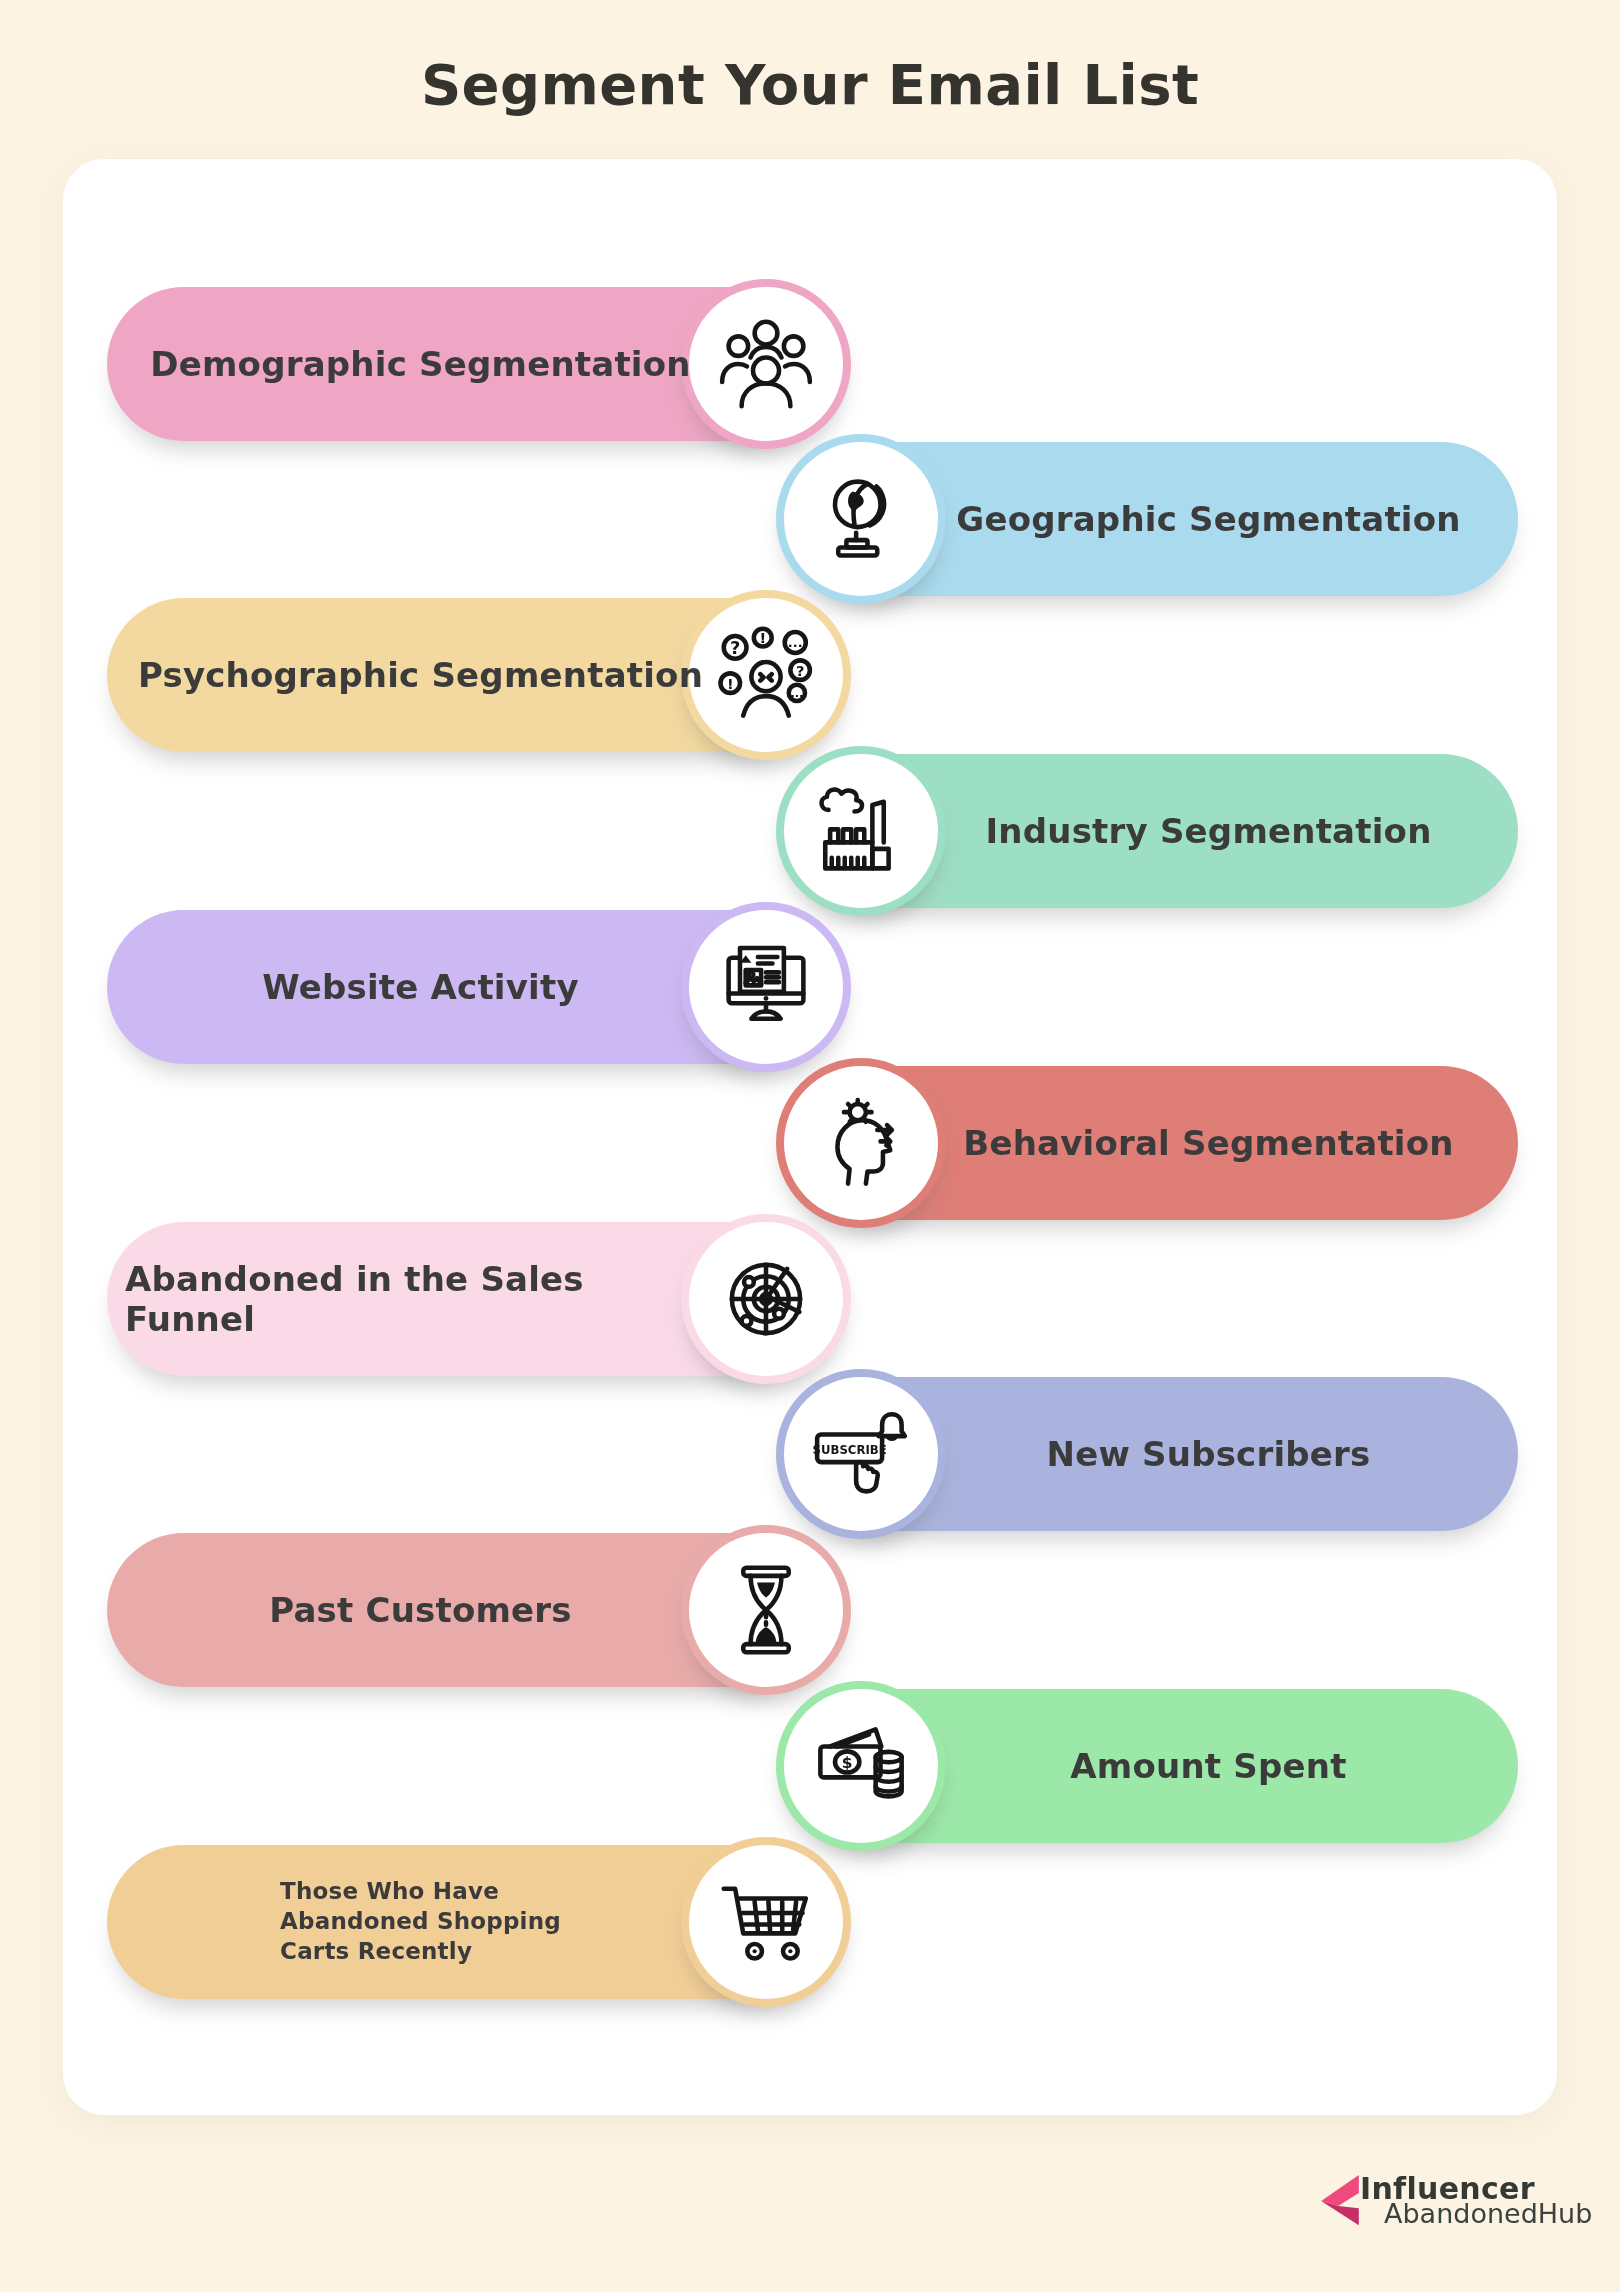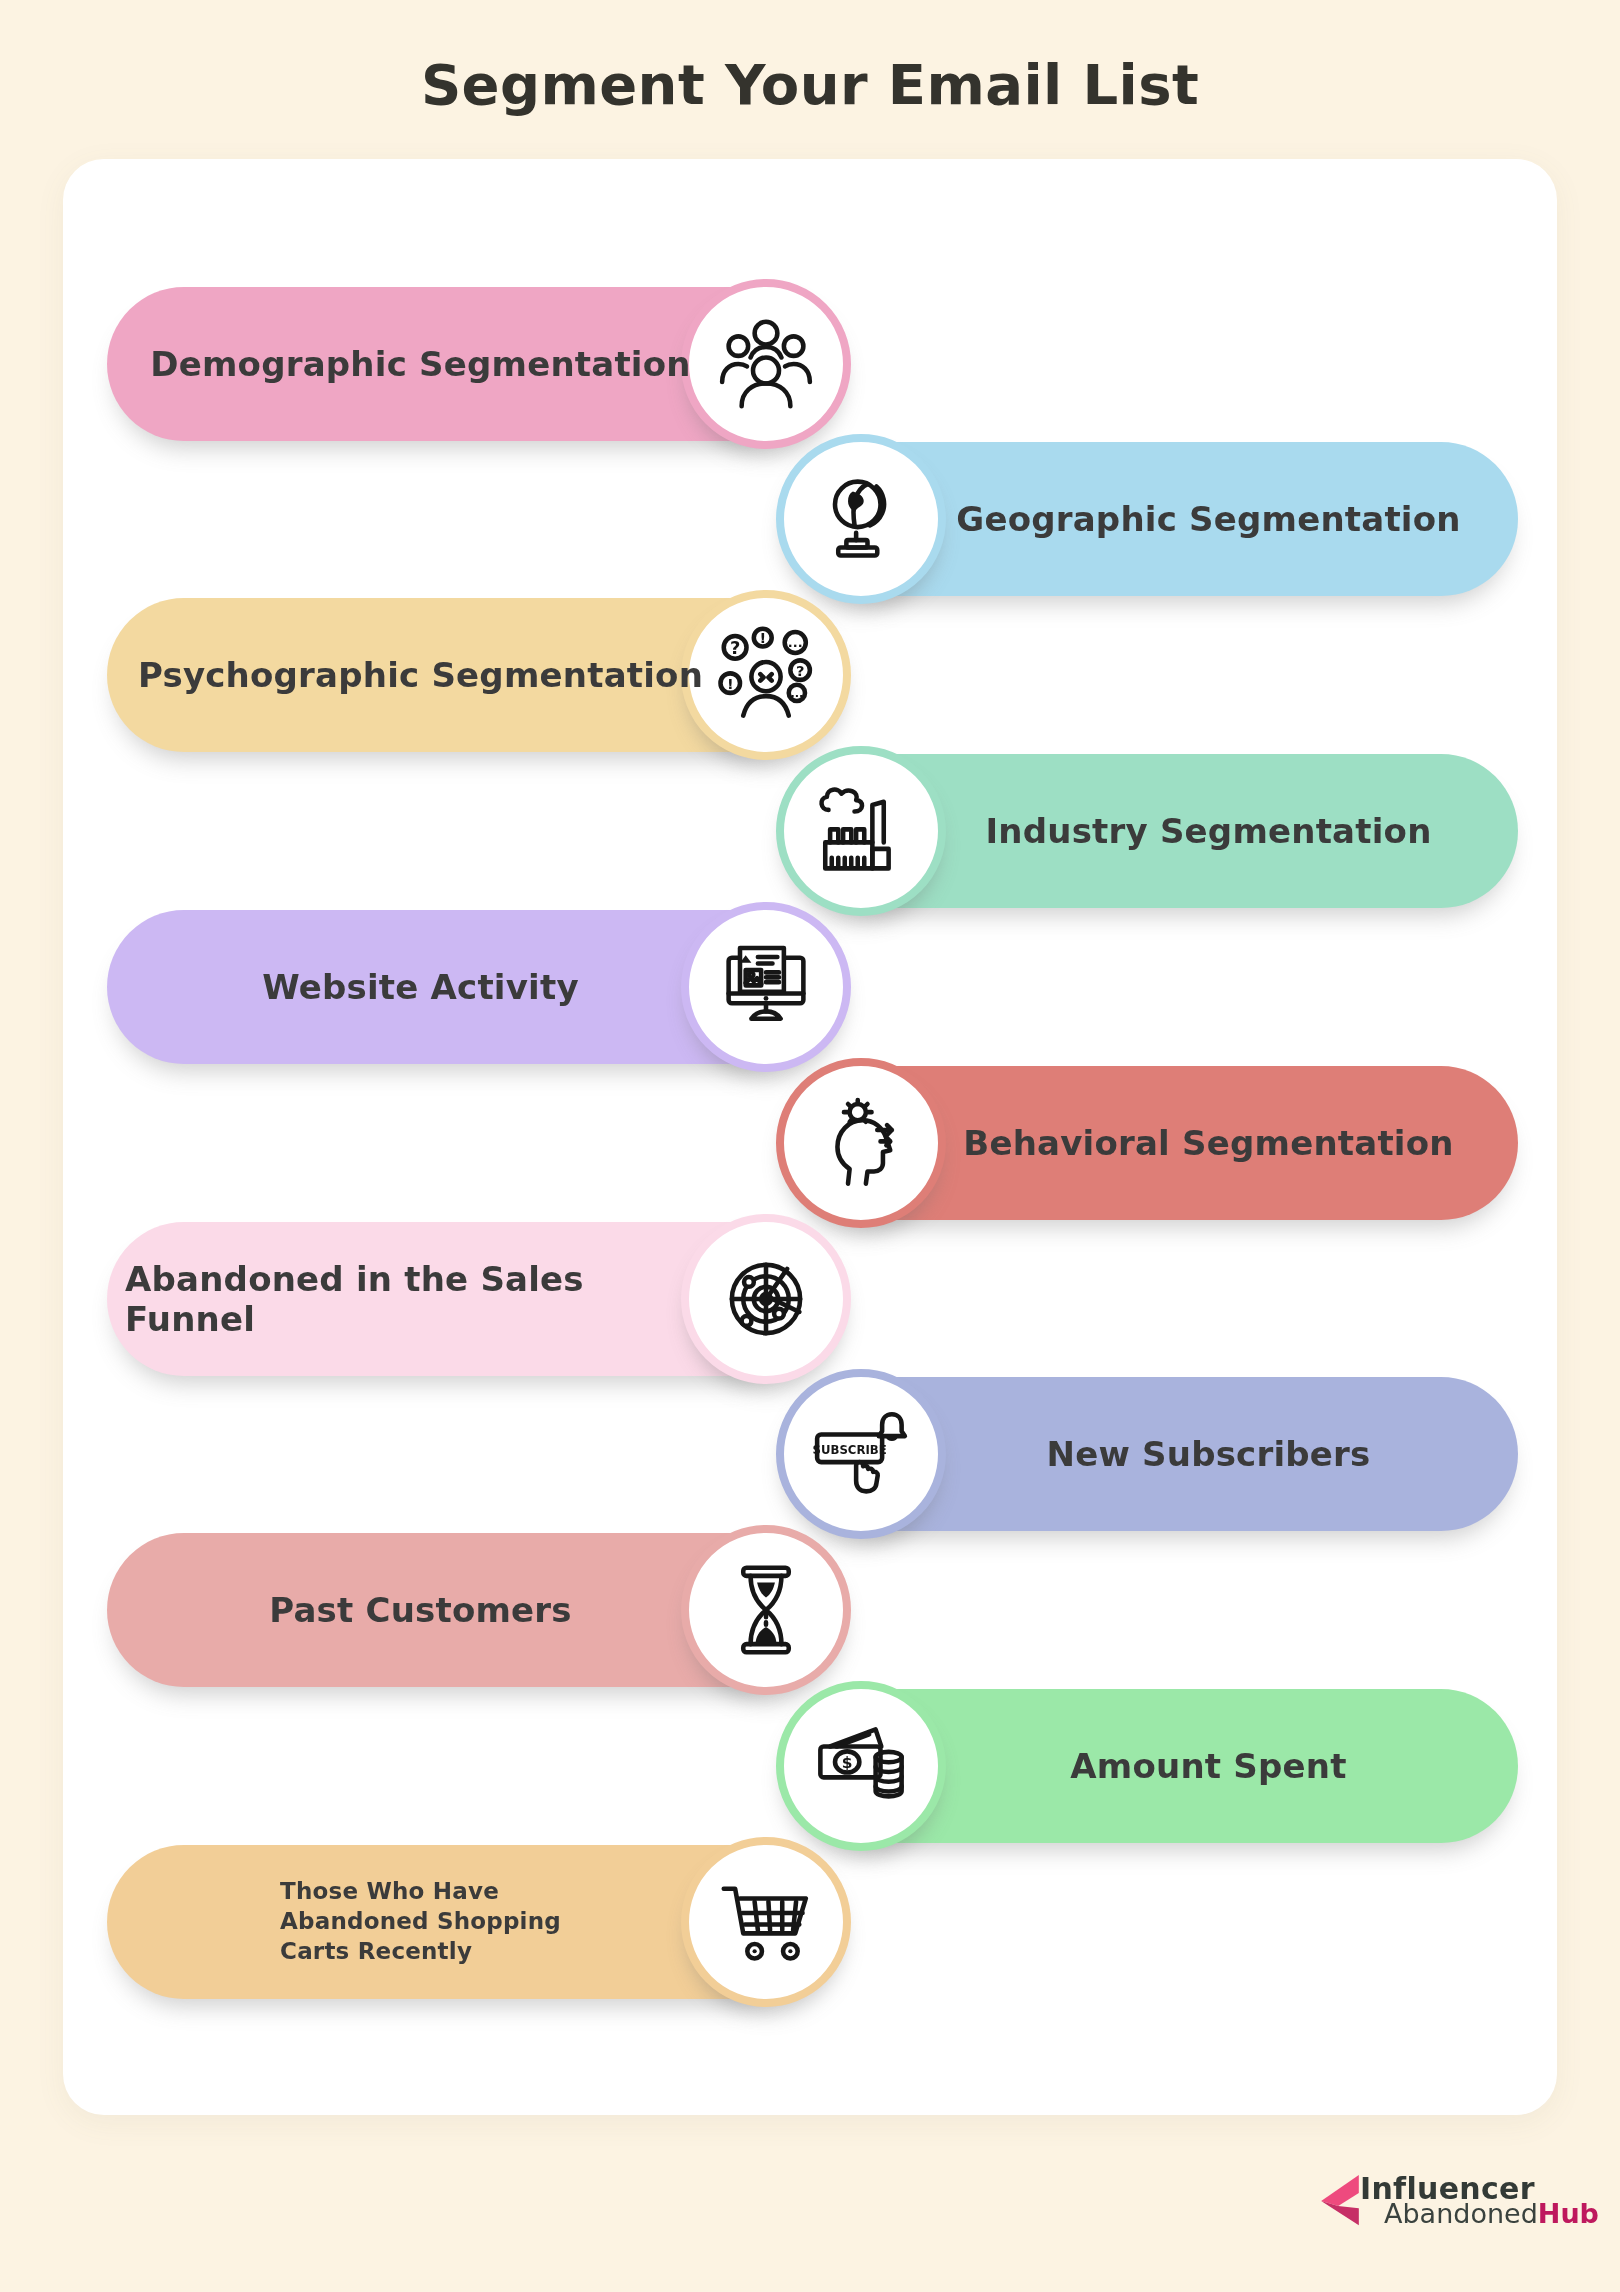--- a/index.html
+++ b/index.html
@@ -33,21 +33,21 @@
     display:flex; align-items:center; justify-content:center; z-index:2;
   }
   .icon-circle svg { width:104px; height:104px; }
   .ic { fill:none; stroke:#161616; stroke-width:2.8; stroke-linecap:round; stroke-linejoin:round; }
   .ic .fill { fill:#161616; stroke:none; }
   .ic text { fill:#161616; stroke:none; font-weight:bold; font-family:"DejaVu Sans",sans-serif; }
   .logo { position:absolute; left:1321px; top:2171px; width:278px; height:72px; }
   .logo-arrow { position:absolute; left:0; top:3.6px; }
   .logo-line1 { position:absolute; left:39px; top:0; font-size:30px; font-weight:700; color:#333a36; letter-spacing:0.3px; }
   .logo-line2 { position:absolute; left:63px; top:27px; font-size:27px; color:#3a423e; }
-  .logo-line2 .hub { font-weight:700; color:#be185d; }
+  .logo-line2 .hub { font-weight:400; color:#404040; }
 </style>
 </head>
 <body>
 
 <div class="page" style="background: rgb(252, 243, 226);">
   <h1 class="page-title" style="color: rgb(52, 51, 45);">Segment Your Email List</h1>
 
   <div class="card" style="background: rgb(255, 255, 255);"></div>
   <div id="rows-layer">
       <div class="pill" style="left: 107px; top: 287px; width: 706px; height: 154px; background: rgb(239, 166, 196);"></div>

